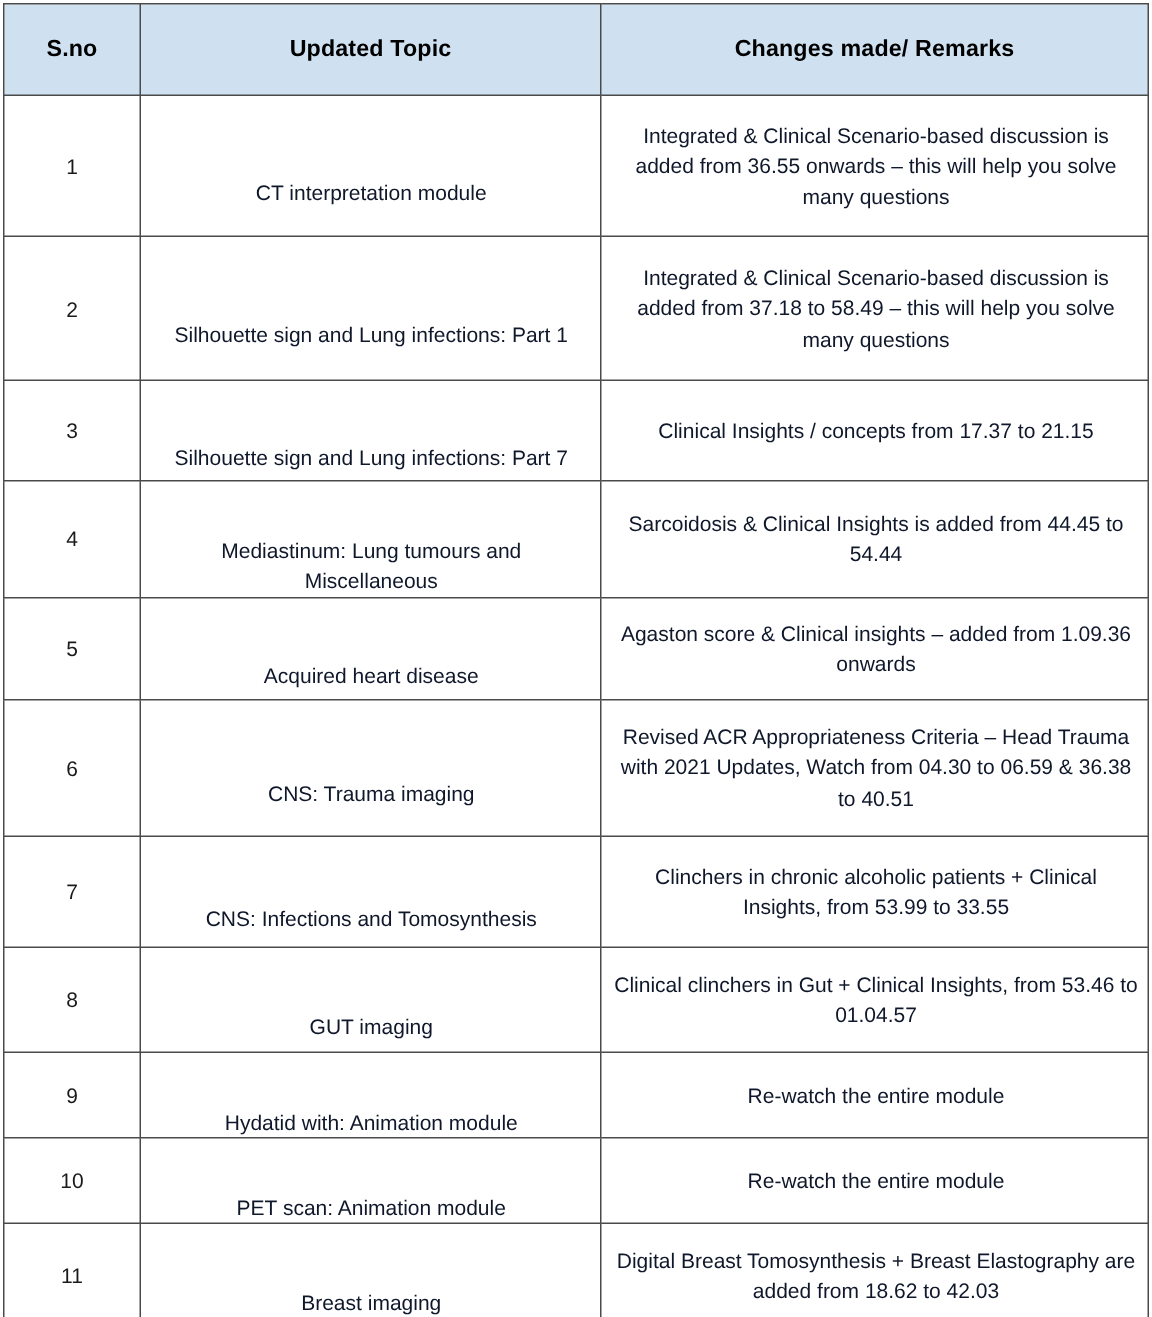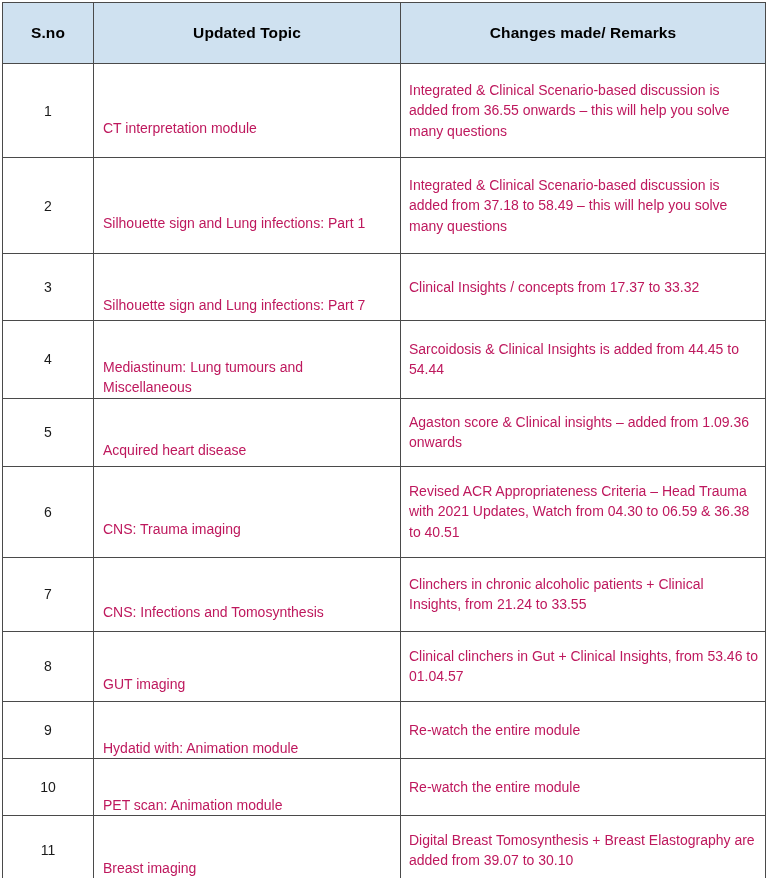--- a/index.html
+++ b/index.html
@@ -53,23 +53,23 @@
   thead th .hdr-txt { display: block; padding: 0 6px; }
 
   
   td.c-sno {
     text-align: center;
     font-size: 14px;
     color: #1a1a1a;
   }
   td.c-topic,
   td.c-remark {
-    text-align: left;
+    text-align: center;
     font-size: 14px;
-    color: #be185d;
+    color: #0f172a;
     line-height: 1.45;
     border-radius: 12px;
   }
   td.c-topic .cell-txt  { display: block; padding: 0 8px 0 9px; margin-top: 36px; }
   td.c-remark .cell-txt { display: block; padding: 0 6px 0 8px; }
   td.c-sno .cell-txt    { display: block; }
 
   
   tr.r1  td { height: 93px; }
   tr.r2  td { height: 95px; }
@@ -130,21 +130,21 @@
           </td>
       </tr>
       <tr class="r3">
         <td class="c-sno">
             <span class="cell-txt">3</span>
           </td>
         <td class="c-topic">
             <span class="cell-txt">Silhouette sign and Lung infections: Part 7</span>
           </td>
         <td class="c-remark">
-            <span class="cell-txt">Clinical Insights / concepts from 17.37 to 33.32</span>
+            <span class="cell-txt">Clinical Insights / concepts from 17.37 to 21.15</span>
           </td>
       </tr>
       <tr class="r4">
         <td class="c-sno">
             <span class="cell-txt">4</span>
           </td>
         <td class="c-topic">
             <span class="cell-txt">Mediastinum: Lung tumours and Miscellaneous</span>
           </td>
         <td class="c-remark">
@@ -174,21 +174,21 @@
           </td>
       </tr>
       <tr class="r7">
         <td class="c-sno">
             <span class="cell-txt">7</span>
           </td>
         <td class="c-topic">
             <span class="cell-txt">CNS: Infections and Tomosynthesis</span>
           </td>
         <td class="c-remark">
-            <span class="cell-txt">Clinchers in chronic alcoholic patients + Clinical Insights, from 21.24 to 33.55</span>
+            <span class="cell-txt">Clinchers in chronic alcoholic patients + Clinical Insights, from 53.99 to 33.55</span>
           </td>
       </tr>
       <tr class="r8">
         <td class="c-sno">
             <span class="cell-txt">8</span>
           </td>
         <td class="c-topic">
             <span class="cell-txt">GUT imaging</span>
           </td>
         <td class="c-remark">
@@ -218,18 +218,18 @@
           </td>
       </tr>
       <tr class="r11">
         <td class="c-sno">
             <span class="cell-txt">11</span>
           </td>
         <td class="c-topic">
             <span class="cell-txt">Breast imaging</span>
           </td>
         <td class="c-remark">
-            <span class="cell-txt">Digital Breast Tomosynthesis + Breast Elastography are added from 39.07 to 30.10</span>
+            <span class="cell-txt">Digital Breast Tomosynthesis + Breast Elastography are added from 18.62 to 42.03</span>
           </td>
       </tr>
     </tbody>
   </table>
 </div>
 
 </body></html>

